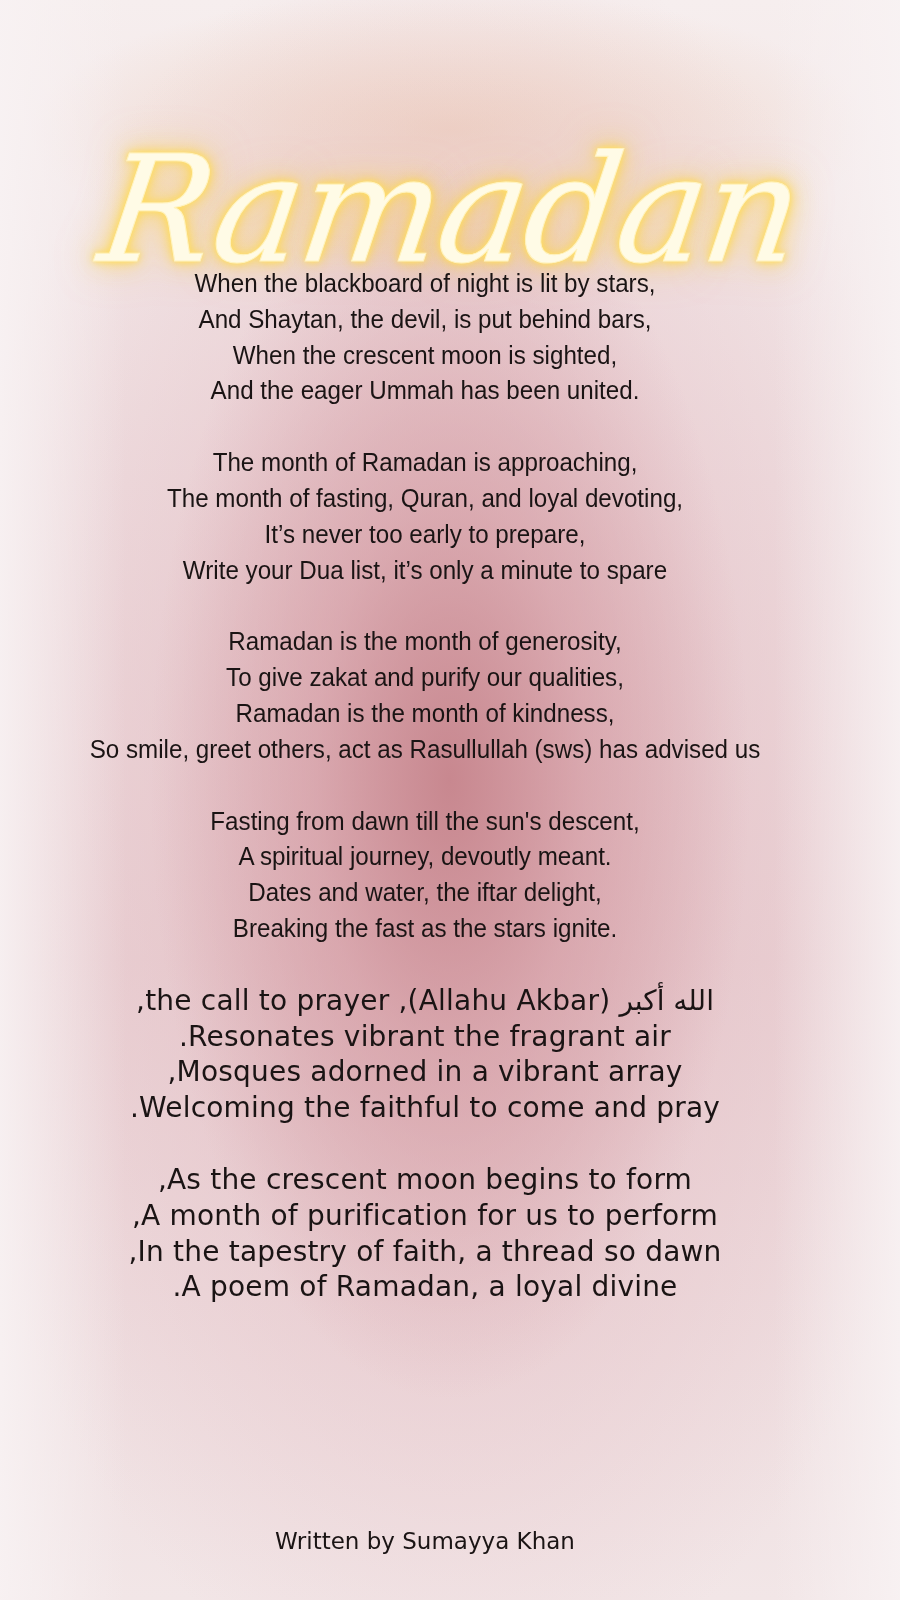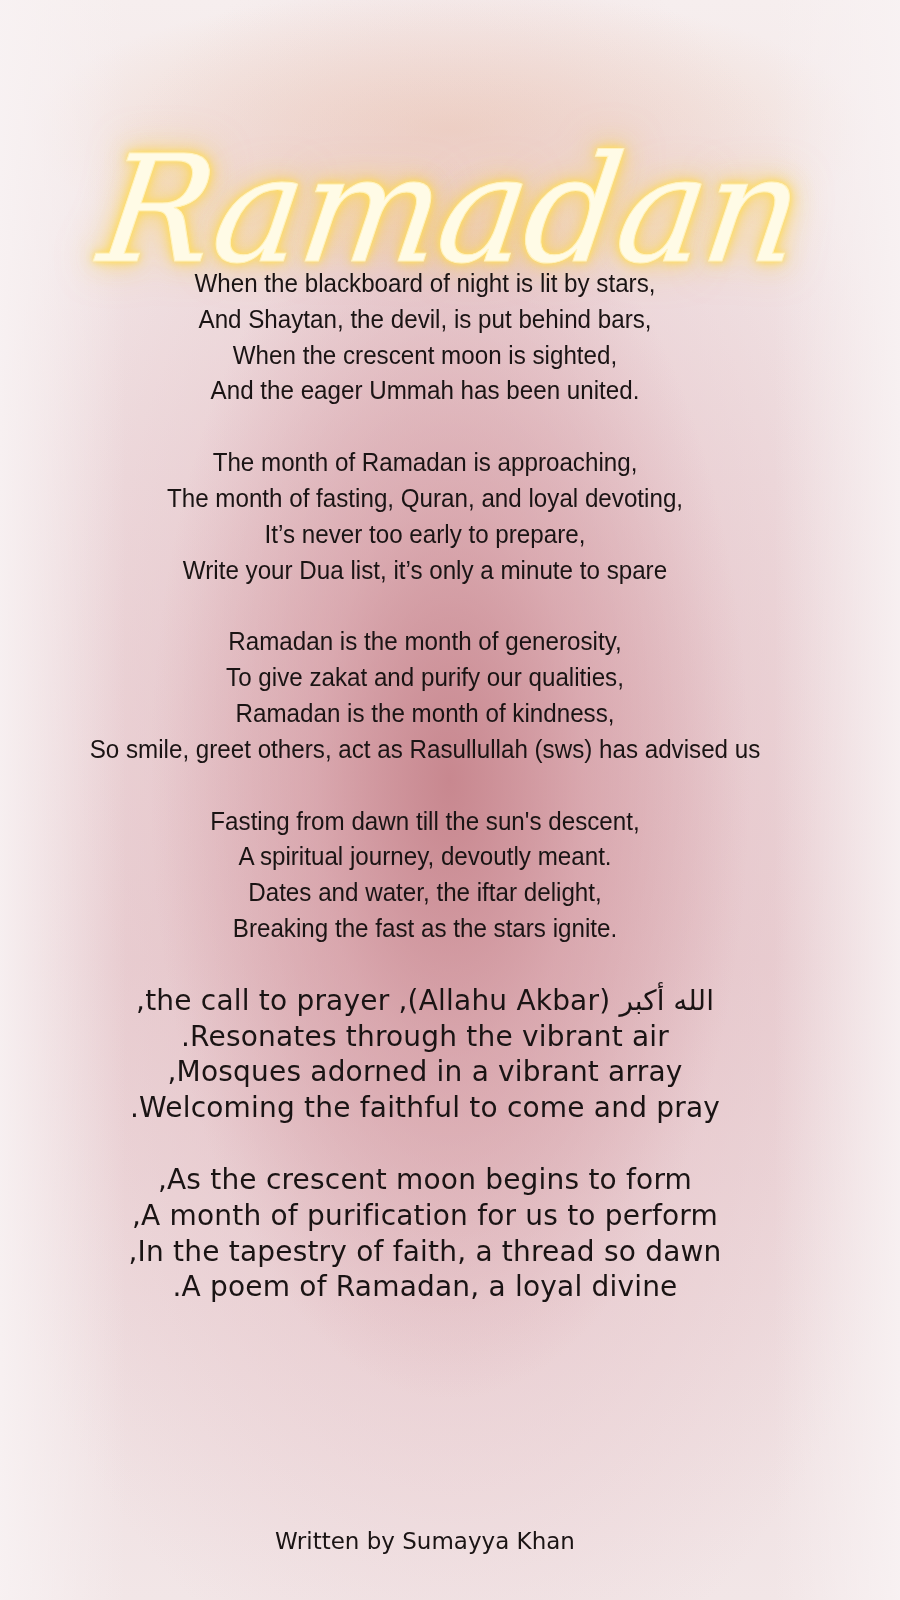--- a/index.html
+++ b/index.html
@@ -123,21 +123,21 @@
       <span class="line">So smile, greet others, act as Rasullullah (sws) has advised us</span>
     </div>
     <div class="stanza condensed">
       <span class="line">Fasting from dawn till the sun's descent,</span>
       <span class="line">A spiritual journey, devoutly meant.</span>
       <span class="line">Dates and water, the iftar delight,</span>
       <span class="line">Breaking the fast as the stars ignite.</span>
     </div>
     <div class="stanza wide">
       <span class="line" dir="ltr">,the call to prayer ,(Allahu Akbar) الله أكبر</span>
-      <span class="line">.Resonates through the vibrant air</span>
+      <span class="line">.Resonates vibrant the fragrant air</span>
       <span class="line">,Mosques adorned in a vibrant array</span>
       <span class="line">.Welcoming the faithful to come and pray</span>
     </div>
     <div class="stanza wide">
       <span class="line">,As the crescent moon begins to form</span>
       <span class="line">,A month of purification for us to perform</span>
       <span class="line">,In the tapestry of faith, a thread so dawn</span>
       <span class="line">.A poem of Ramadan, a loyal divine</span>
     </div>
   </div>

